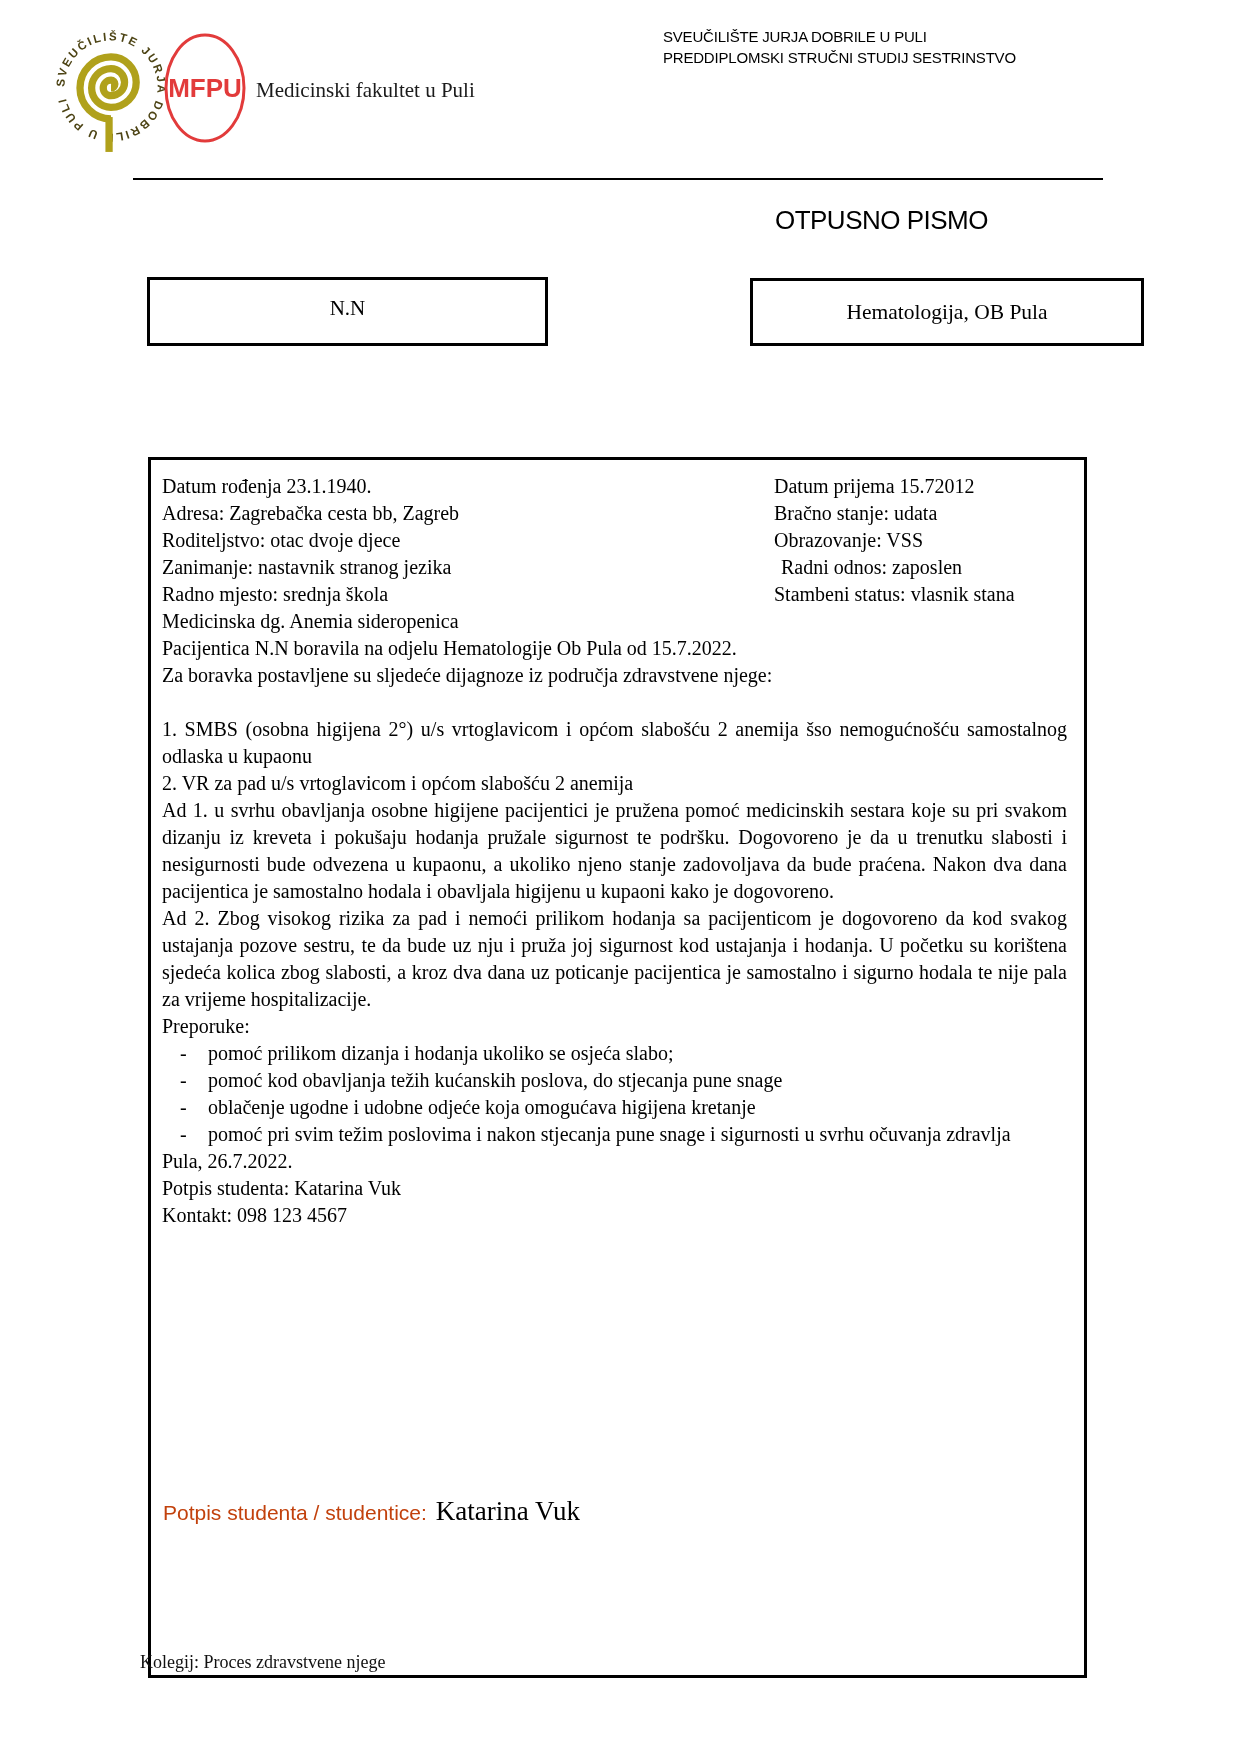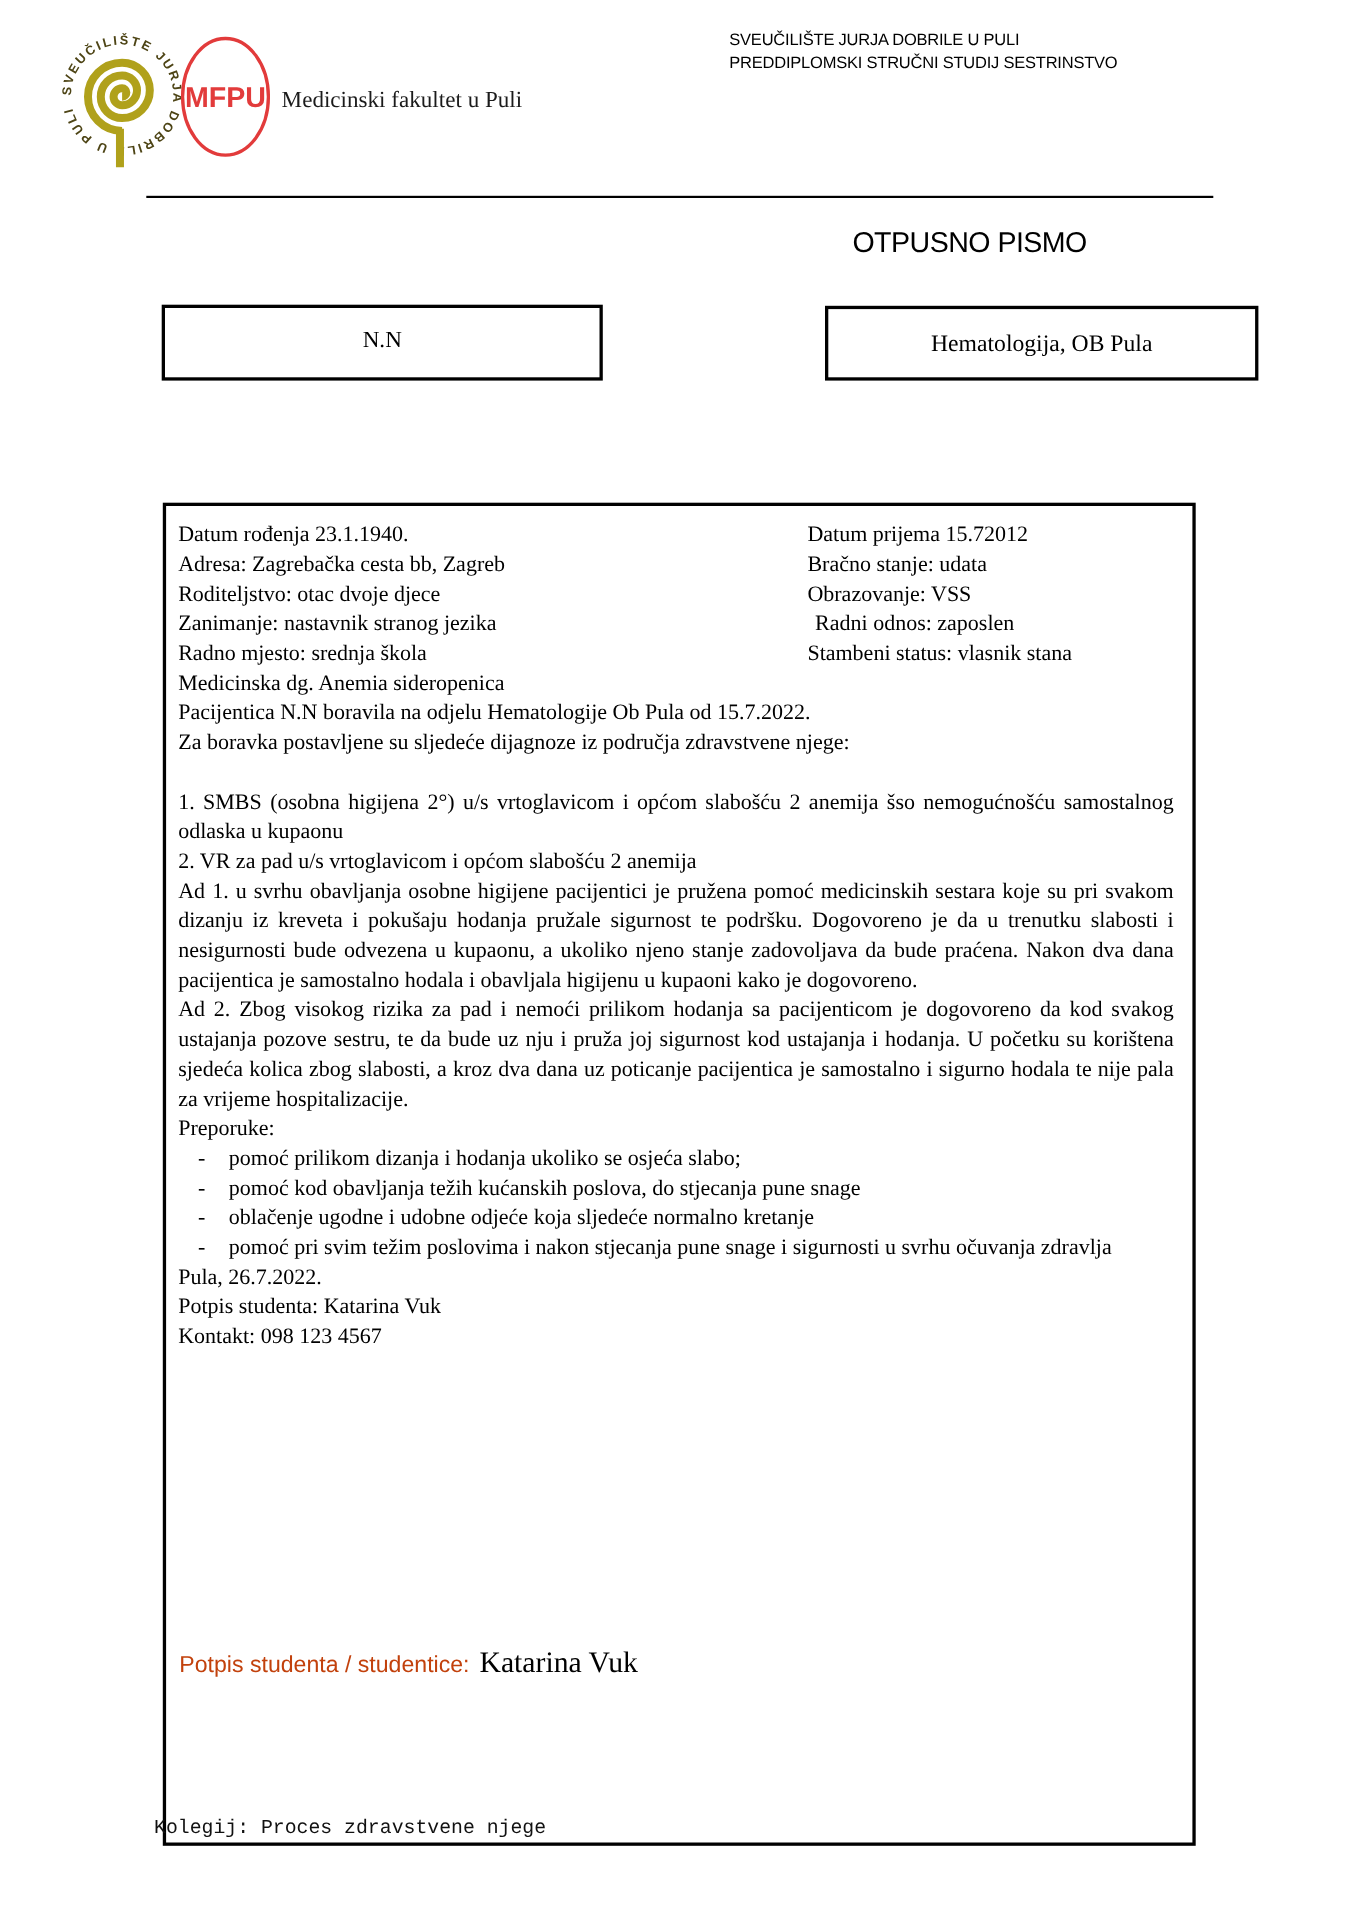--- a/index.html
+++ b/index.html
@@ -50,21 +50,21 @@
   
   .main-box{
     position:absolute;left:148px;top:457px;width:939px;height:1221px;
     border:3px solid #000;box-sizing:border-box;
     padding:13px 17px 0 11px;
     font-size:20px;line-height:27px;
     overflow:hidden;
   }
   .main-box p{margin:0;}
   .cols{position:relative;}
-  .col-right{position:absolute;left:572px;top:0;}
+  .col-right{position:absolute;left:612px;top:0;}
   .line{height:27px;white-space:nowrap;}
   .indent-sm{padding-left:7px;}
   .mt{margin-top:27px;}
   .just{text-align:justify;}
   .rec-list{margin:0;padding:0;list-style:none;}
   .rec-list li{
     position:relative;padding-left:46px;text-align:justify;
   }
   .rec-list li::before{
     content:"-";position:absolute;left:18px;top:0;
@@ -74,21 +74,21 @@
     position:absolute;left:163px;top:1496px;
     display:flex;align-items:baseline;gap:9px;white-space:nowrap;
   }
   .sig-label{
     font-family:"Liberation Sans", sans-serif;
     font-size:21px;color:#c2410c;
   }
   .sig-name{font-size:27px;text-align:right;}
   .footer-course{
     position:absolute;left:140px;top:1652px;
-    font-family:Liberation Mono, monospace;
+    font-family:Liberation Serif, serif;
     font-size:18px;color:#111;
   }
 </style>
 </head>
 <body>
 
 <div class="page">
 
   <svg class="seal" width="126" height="134" viewBox="42 12 130 138" aria-hidden="true">
     <defs>
@@ -156,21 +156,21 @@
 
     <p class="mt just">Ad 1. u svrhu obavljanja osobne higijene pacijentici je pružena pomoć medicinskih sestara koje su pri svakom dizanju iz kreveta i pokušaju hodanja pružale sigurnost te podršku. Dogovoreno je da u trenutku slabosti i nesigurnosti bude odvezena u kupaonu, a ukoliko njeno stanje zadovoljava da bude praćena. Nakon dva dana pacijentica je samostalno hodala i obavljala higijenu u kupaoni kako je dogovoreno.</p>
 
     <p class="mt just">Ad 2. Zbog visokog rizika za pad i nemoći prilikom hodanja sa pacijenticom je dogovoreno da kod svakog ustajanja pozove sestru, te da bude uz nju i pruža joj sigurnost kod ustajanja i hodanja. U početku su korištena sjedeća kolica zbog slabosti, a kroz dva dana uz poticanje pacijentica je samostalno i sigurno hodala te nije pala za vrijeme hospitalizacije.</p>
 
     <p class="mt">Preporuke:</p>
 
     <ul class="rec-list">
       <li>pomoć prilikom dizanja i hodanja ukoliko se osjeća slabo;</li>
       <li>pomoć kod obavljanja težih kućanskih poslova, do stjecanja pune snage</li>
-      <li>oblačenje ugodne i udobne odjeće koja sljedeće normalno kretanje</li>
+      <li>oblačenje ugodne i udobne odjeće koja omogućava higijena kretanje</li>
       <li>pomoć pri svim težim poslovima i nakon stjecanja pune snage i sigurnosti u svrhu očuvanja zdravlja</li>
     </ul>
 
     <p class="mt">Pula, 26.7.2022.</p>
     <p>Potpis studenta: Katarina Vuk</p>
     <p>Kontakt: 098 123 4567</p>
 
   </div>
 
   <div class="sig-row">

